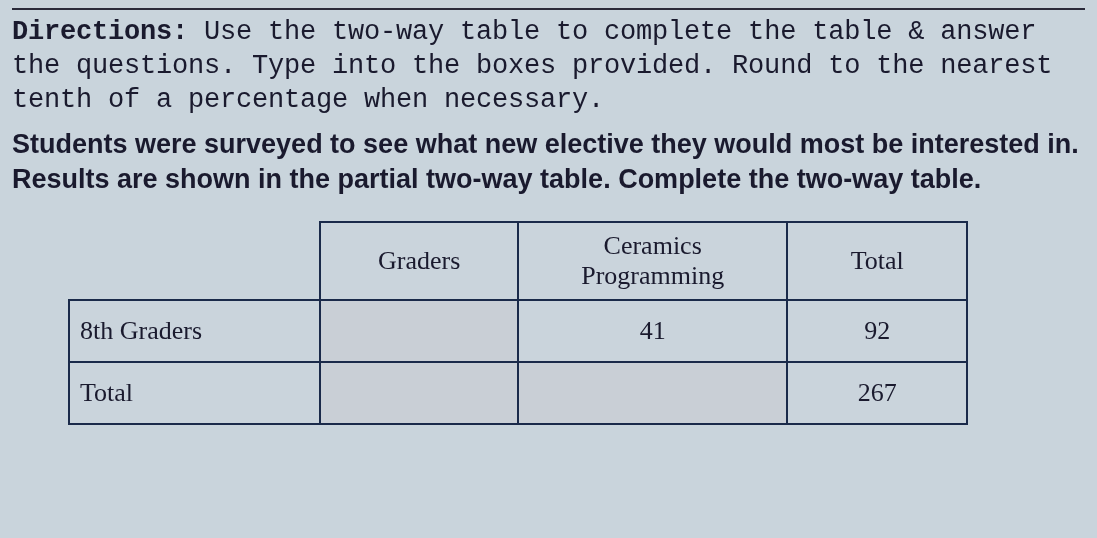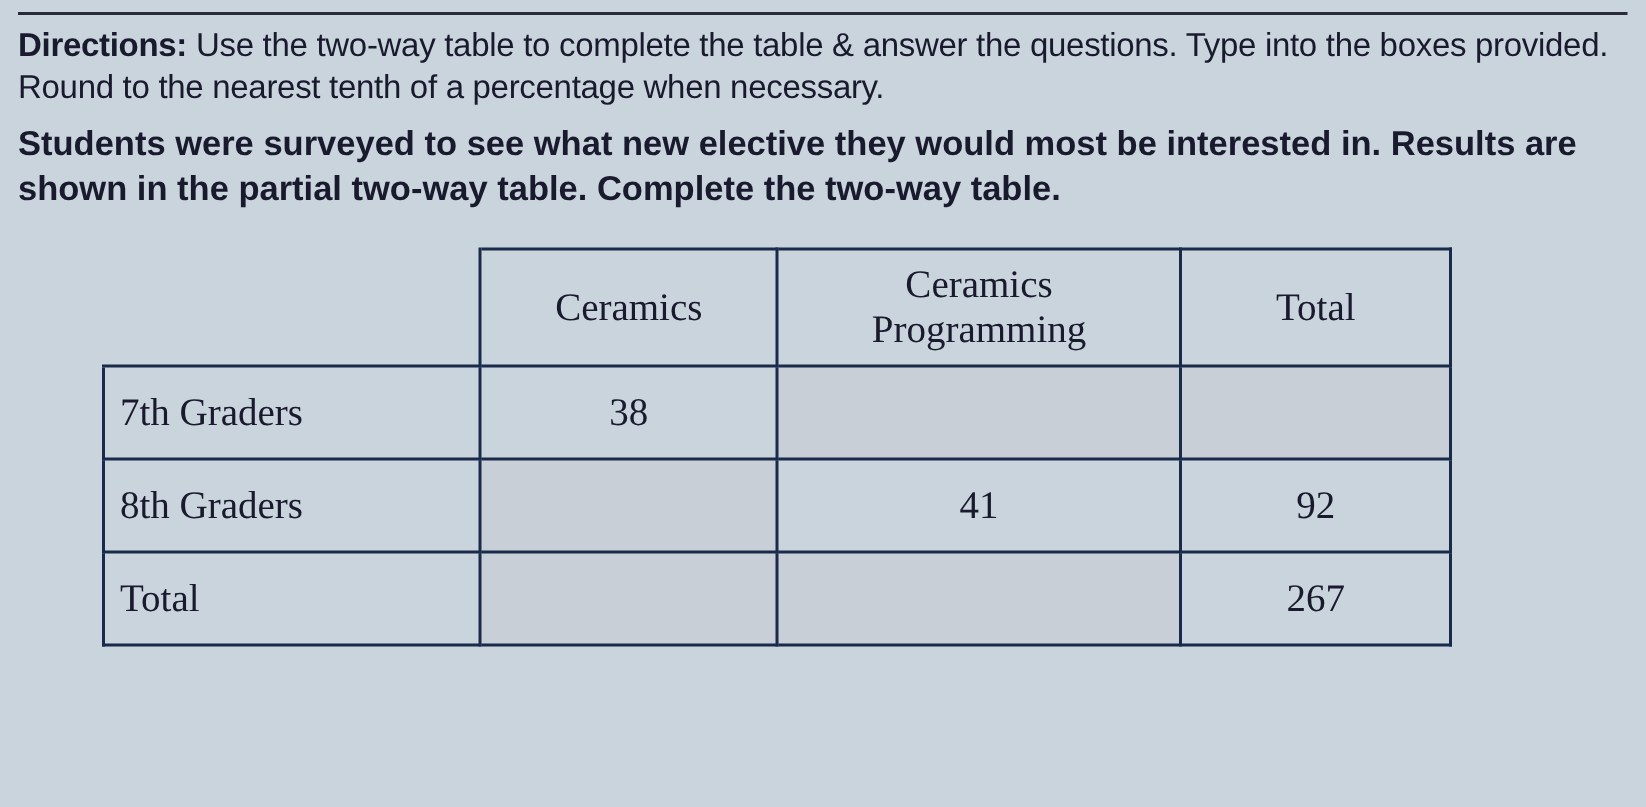--- a/index.html
+++ b/index.html
@@ -9,32 +9,32 @@
     background: #c9d4dc;
     color: #1a1a2e;
     width: 1097px;
     box-sizing: border-box;
   }
   .hr {
     border-top: 2px solid #2a2a3a;
     margin-bottom: 6px;
   }
   .directions {
-    font-size: 22px;
+    font-size: 27px;
     line-height: 1.25;
     margin: 4px 0 10px 0;
     font-weight: 400;
-    font-family: Liberation Sans, sans-serif;
+    font-family: Liberation Mono, monospace;
     letter-spacing: -0.2px;
   }
   .directions strong {
     font-weight: 700;
   }
   .scenario {
-    font-size: 23px;
+    font-size: 27px;
     font-weight: 700;
     line-height: 1.3;
     margin: 8px 0 24px 0;
   }
   .table-wrap {
     margin: 0 0 0 56px;
     width: 900px;
   }
   table {
     border-collapse: collapse;
@@ -93,32 +93,26 @@
 <table>
   <colgroup>
     <col class="rowhdr">
         <col class="c1">
         <col class="c2">
         <col class="c3">
   </colgroup>
   <thead>
     <tr>
       <th class="corner"></th>
-      <th>Ceramics</th>
+      <th>Graders</th>
       <th>Ceramics Programming</th>
       <th>Total</th>
     </tr>
   </thead>
   <tbody>
-    <tr>
-      <th>7th Graders</th>
-      <td>38</td>
-      <td class="input-cell"></td>
-      <td class="input-cell"></td>
-    </tr>
     <tr>
       <th>8th Graders</th>
       <td class="input-cell"></td>
       <td>41</td>
       <td>92</td>
     </tr>
     <tr>
       <th>Total</th>
       <td class="input-cell"></td>
       <td class="input-cell"></td>

